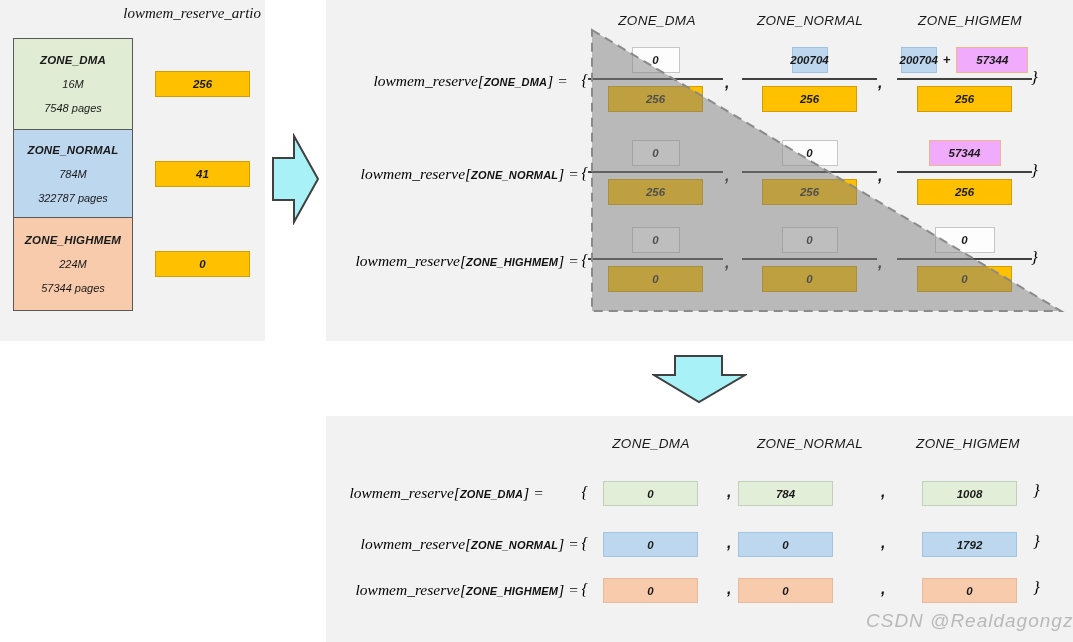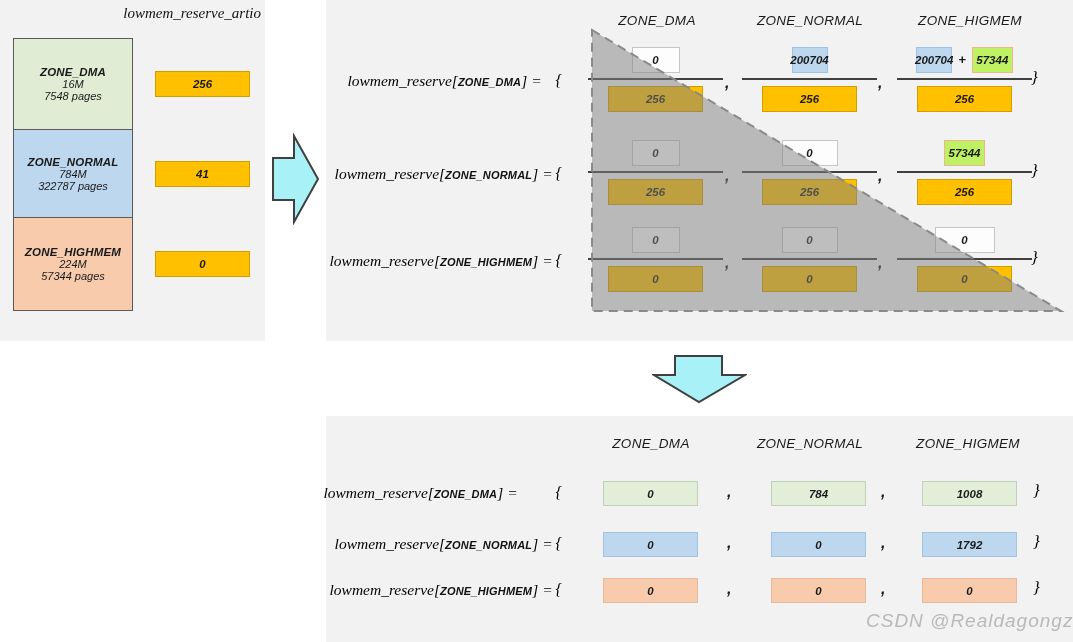--- a/index.html
+++ b/index.html
@@ -24,21 +24,21 @@
     display:flex; flex-direction:column; align-items:center; justify-content:center;
     text-align:center;
   }
   .zone-box.h1 { height:92px; margin-top:0; }
   .zone-box.h2 { height:89px; }
   .zone-box.h3 { height:94px; }
   .zone-green { background:#e0ecd4; }
   .zone-blue  { background:#bdd7ee; }
   .zone-peach { background:#f8cbad; }
   .zone-name { font-weight:bold; font-size:11.5px; color:#1a1a1a; letter-spacing:.2px; }
-  .zone-sub  { font-size:11px; color:#1a1a1a; margin-top:0; }
+  .zone-sub  { font-size:11px; color:#1a1a1a; margin-top:12px; }
   .ratio-box {
     position:absolute; left:155px; width:95px; height:26px;
     background:#ffc000; border:1px solid #d09e00;
     display:flex; align-items:center; justify-content:center;
     font-weight:bold; font-size:11.5px; color:#1a1a1a;
   }
   .ratio-1 { top:71px; } .ratio-2 { top:161px; } .ratio-3 { top:251px; }
 
   
   .arrow { position:absolute; }
@@ -51,21 +51,21 @@
     position:absolute; transform:translateX(-50%); white-space:nowrap;
     font-size:13.5px; color:#1a1a1a; letter-spacing:.3px;
   }
   .top-panel .hdr { top:13px; }
   .bottom-panel .hdr { top:20px; }
   .hdr.t1 { left:331px; } .hdr.t2 { left:484px; } .hdr.t3 { left:644px; }
   .hdr.b1 { left:325px; } .hdr.b2 { left:484px; } .hdr.b3 { left:642px; }
 
   
   .flabel {
-    position:absolute; right:511px; white-space:nowrap; line-height:20px;
+    position:absolute; right:485px; white-space:nowrap; line-height:20px;
     font-family:"Liberation Serif", serif; font-size:15.5px; color:#000;text-align:right;
   }
   .flabel .zn {
     font-family:"Liberation Sans", sans-serif; font-weight:bold;
     font-size:11px; letter-spacing:.2px; color:#111;
   }
   .flabel .brace { font-size:16px; }
   .gap-sm .brace { margin-left:3px; }
   .gap-md .brace { margin-left:14px; }
   .gap-lg .brace { margin-left:38px; }
@@ -78,21 +78,21 @@
   .fcell.c1 { left:262px; } .fcell.c2 { left:416px; } .fcell.c3 { left:571px; }
   .numline { height:27px; display:flex; align-items:center; gap:4px; }
   .vbox {
     height:26px; display:flex; align-items:center; justify-content:center;
     font-weight:bold; font-size:11.5px; color:#1a1a1a; border:1px solid transparent;
   }
   .vbox.plain    { width:48px; background:#fdfdfd; border-color:#c6c6c6; }
   .fcell.c2 .vbox.plain { width:56px; }
   .fcell.c3 .vbox.plain { width:60px; }
   .vbox.bluebox  { width:36px; background:#bdd7ee; border-color:#9dc3e6; }
-  .vbox.peachbox { width:41px; background:#bef264; border-color:#efb68d; }
+  .vbox.peachbox { width:72px; background:#f0abfc; border-color:#efb68d; }
   .vbox.orange   { width:95px; background:#ffc000; border-color:#d09e00; }
   .plus { font-weight:bold; font-size:13px; color:#1a1a1a; padding:0 2px; }
   .fbar { width:135px; height:0; border-top:2px solid #404040; margin-top:5px; }
   .denomline { margin-top:6px; }
   .comma { position:absolute; font-weight:bold; font-size:16px; color:#1a1a1a; }
   .frow .comma { top:28px; }
   .frow .comma.cm1 { left:399px; } .frow .comma.cm2 { left:552px; }
   .cbrace {
     position:absolute; left:705px; font-family:"Liberation Serif", serif;
     font-size:17px; color:#000;
@@ -107,21 +107,21 @@
 
   
   .brow { position:absolute; left:0; width:100%; height:25px; }
   .brow.r1 { top:65px; } .brow.r2 { top:116px; } .brow.r3 { top:162px; }
   .brow .flabel { top:2px; }
   .bval {
     position:absolute; top:0; width:95px; height:25px;
     display:flex; align-items:center; justify-content:center;
     font-weight:bold; font-size:11.5px; color:#1a1a1a; border:1px solid transparent;
   }
-  .bval.v1 { left:277px; } .bval.v2 { left:445px; } .bval.v3 { left:596px; }
+  .bval.v1 { left:277px; } .bval.v2 { left:412px; } .bval.v3 { left:596px; }
   .brow.row-green .bval { background:#e3eed9; border-color:#c2cfba; }
   .brow.row-blue  .bval { background:#bdd7ee; border-color:#a3c4de; }
   .brow.row-peach .bval { background:#f8cbad; border-color:#e8ba9b; }
   .brow .comma { top:2px; }
   .brow .comma.cm1 { left:401px; } .brow .comma.cm2 { left:555px; }
   .brow .cbrace { left:707px; top:0; }
 
   .watermark {
     position:absolute; left:540px; top:194px; white-space:nowrap;
     font-size:19px; color:#b9b9b9; letter-spacing:1px;

